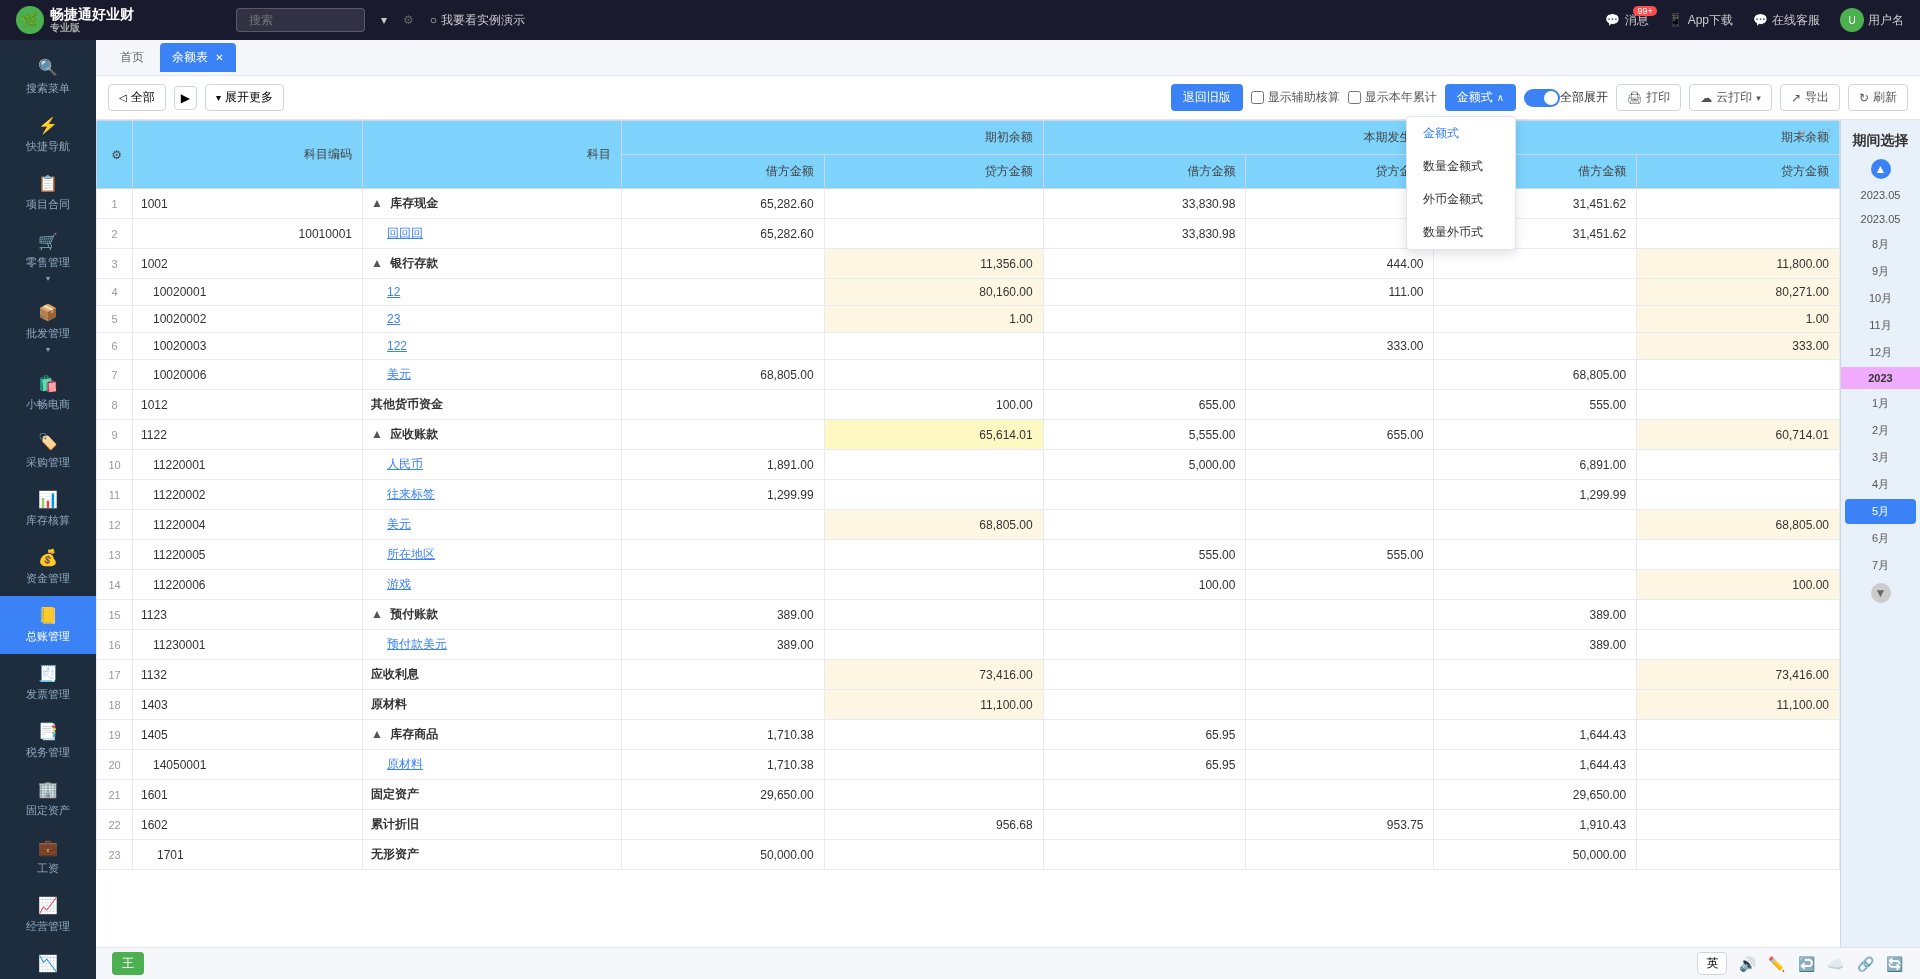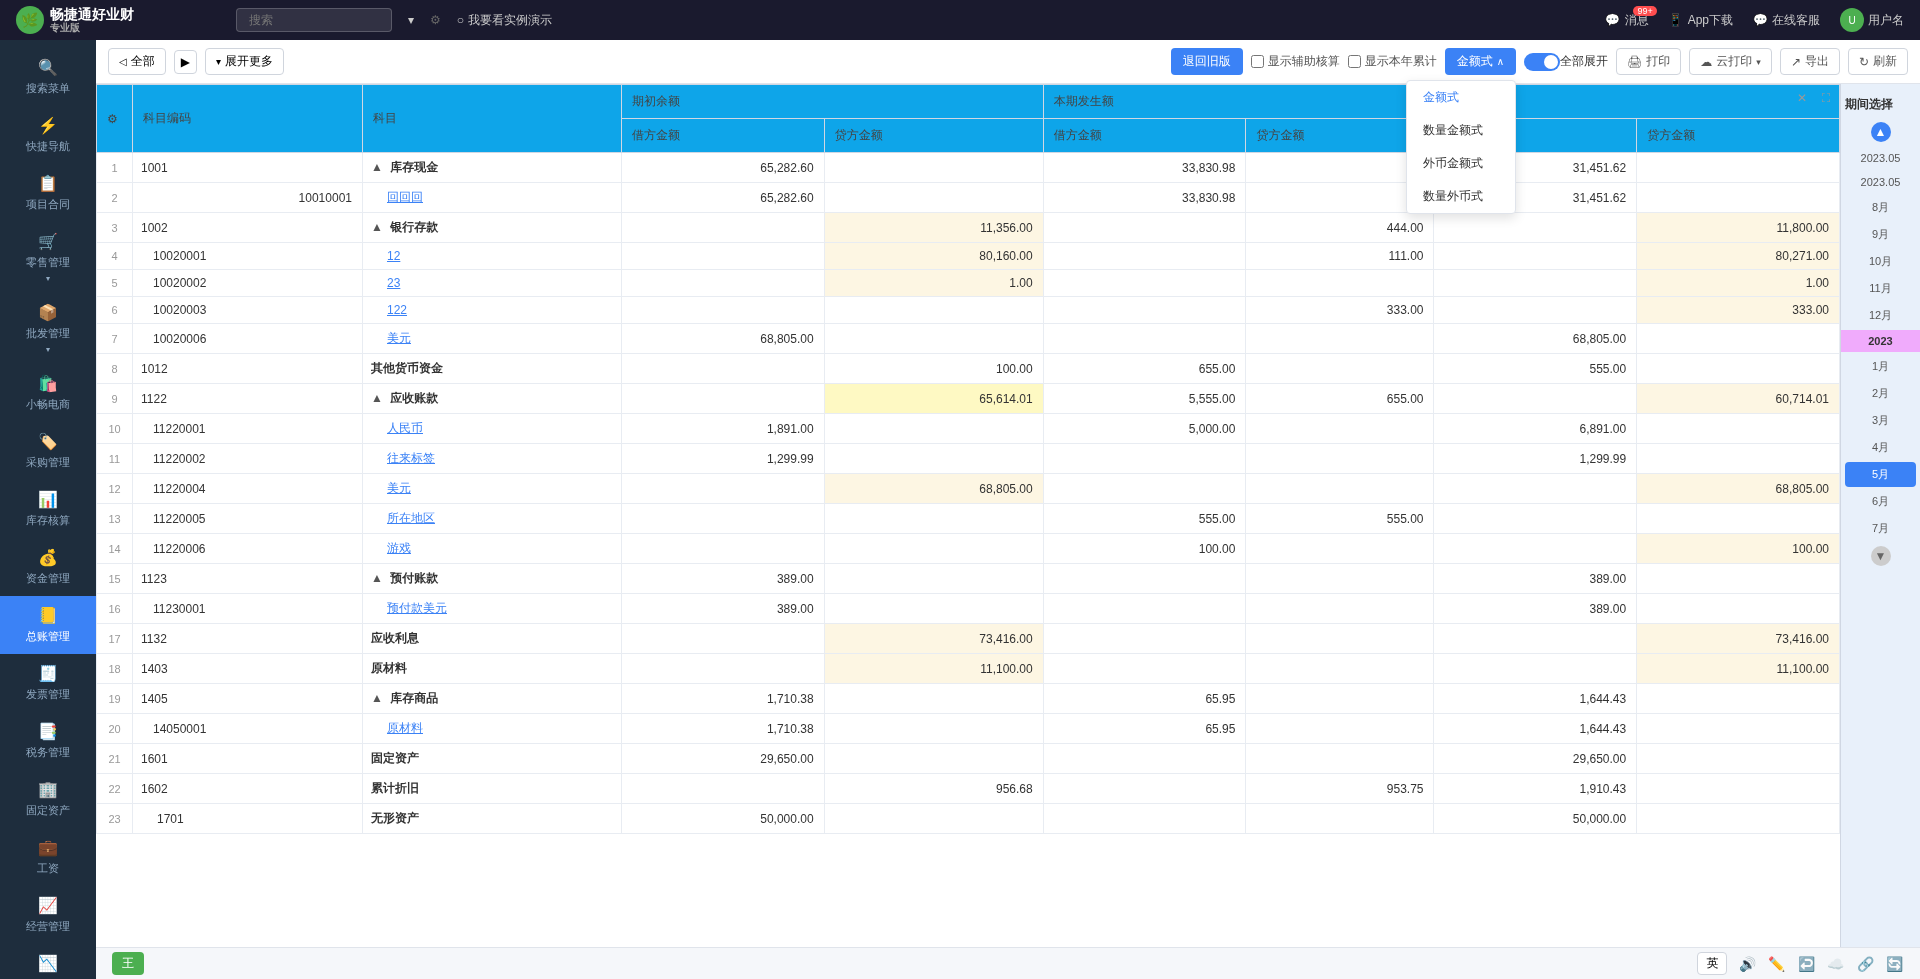--- a/index.html
+++ b/index.html
@@ -24,21 +24,21 @@
       font-size: 13px;
       font-weight: bold;
       color: #fff;
       min-width: 200px;
     }
     .logo-icon { width: 28px; height: 28px; background: #4CAF50; border-radius: 50%; display: flex; align-items: center; justify-content: center; font-size: 14px; }
     .logo-text { display: flex; flex-direction: column; line-height: 1.2; }
     .logo-text .main { font-size: 14px; color: #fff; }
     .logo-text .sub { font-size: 10px; color: #aaa; }
     .header-center { display: flex; align-items: center; gap: 16px; flex: 1; padding-left: 20px; }
-    .header-search { background: rgba(255,255,255,0.1); border: 1px solid rgba(255,255,255,0.2); border-radius: 4px; padding: 4px 12px; color: #ccc; font-size: 12px; width: 156px; }
+    .header-search { background: rgba(255,255,255,0.1); border: 1px solid rgba(255,255,255,0.2); border-radius: 4px; padding: 4px 12px; color: #ccc; font-size: 12px; width: 129px; }
     .header-dropdown { display: flex; align-items: center; gap: 4px; color: #ccc; cursor: pointer; }
     .header-demo { display: flex; align-items: center; gap: 4px; color: #ccc; cursor: pointer; font-size: 12px; }
     .header-right { display: flex; align-items: center; gap: 20px; color: #ccc; font-size: 12px; }
     .header-badge { position: relative; }
     .badge-num { position: absolute; top: -6px; right: -8px; background: #ff4d4f; color: #fff; border-radius: 8px; font-size: 9px; padding: 0 4px; min-width: 16px; text-align: right; }
     .header-btn { display: flex; align-items: center; gap: 4px; cursor: pointer; color: #ccc; }
     .header-avatar { width: 24px; height: 24px; background: #4CAF50; border-radius: 50%; display: flex; align-items: center; justify-content: center; font-size: 10px; color: #fff; }
 
     
     .app-layout { display: flex; margin-top: 40px; height: calc(979px - 40px); }
@@ -122,41 +122,41 @@
       box-shadow: 0 4px 12px rgba(0,0,0,0.12);
       z-index: 200;
       min-width: 110px;
     }
     .dropdown-item { padding: 8px 16px; font-size: 12px; cursor: pointer; color: #333; white-space: nowrap; }
     .dropdown-item.selected { color: #3b82f6; }
 
     
     .table-area { flex: 1; overflow: auto; background: #fff; position: relative; }
     table { width: 100%; border-collapse: collapse; font-size: 12px; }
-    thead th { background: #0ea5e9; color: #444; font-weight: 500; padding: 8px 10px; border: 1px solid #d0d7e3; text-align: left; position: sticky; top: 0; z-index: 10; }
+    thead th { background: #7dd3fc; color: #444; font-weight: 500; padding: 8px 10px; border: 1px solid #d0d7e3; text-align: right; position: sticky; top: 0; z-index: 10; }
     thead th.settings-col { width: 36px; }
     tbody td { padding: 6px 10px; border: 1px solid #e8ecf2; text-align: center; color: #333; }
     tbody td.name-col { text-align: left; }
     .link { color: #3b82f6; text-decoration: underline; cursor: pointer; }
     .bold-name { font-weight: bold; cursor: pointer; }
     .highlight-cell { background: #fdf6e3; color: #333; }
     .num-cell { text-align: right; }
     .row-num { color: #999; font-size: 11px; }
 
     
     .right-panel {
       width: 80px;
       background: #e8f0fa;
       border-left: 1px solid #d0d7e3;
       display: flex;
       flex-direction: column;
       padding: 8px 0;
       gap: 2px;
     }
-    .period-header { font-size: 12px; font-weight: bold; color: #333; text-align: left; padding: 4px; }
+    .period-header { font-size: 14px; font-weight: bold; color: #333; text-align: center; padding: 4px; }
     .period-item { font-size: 11px; color: #555; text-align: center; padding: 5px 4px; cursor: pointer; }
     .period-item.active { background: #3b82f6; color: #fff; border-radius: 4px; margin: 0 4px; }
     .period-item.year { color: #333; font-weight: bold; background: #f0abfc; }
     .period-nav { display: flex; align-items: center; justify-content: center; gap: 2px; padding: 3px; }
     .nav-btn { width: 20px; height: 20px; background: #3b82f6; border: none; border-radius: 50%; color: #fff; font-size: 12px; cursor: pointer; display: flex; align-items: center; justify-content: center; }
 
     
     .bottom-bar {
       height: 32px;
       background: #f5f7fa;
@@ -286,20 +286,29 @@
     </div>
     <div class="sidebar-item">
       <span class="sidebar-icon">📉</span>
       <span>小畅报销</span>
     </div>
 
   </div>
 
   <div class="main-content">
 
+    <div class="tab-bar">
+      <div class="tab">
+        <span>首页</span>
+      </div>
+      <div class="tab active">
+        <span>余额表</span>
+        <span class="tab-close">✕</span>
+      </div>
+    </div>
 
     <div class="toolbar">
       <div class="toolbar-left">
         <button class="btn-all">
           <span style="font-size:10px;">◁</span>
           <span>全部</span>
         </button>
         <button class="btn-all" style="padding:4px 6px;">▶</button>
         <button class="btn-expand">
           <span style="font-size:10px;">▾</span>

